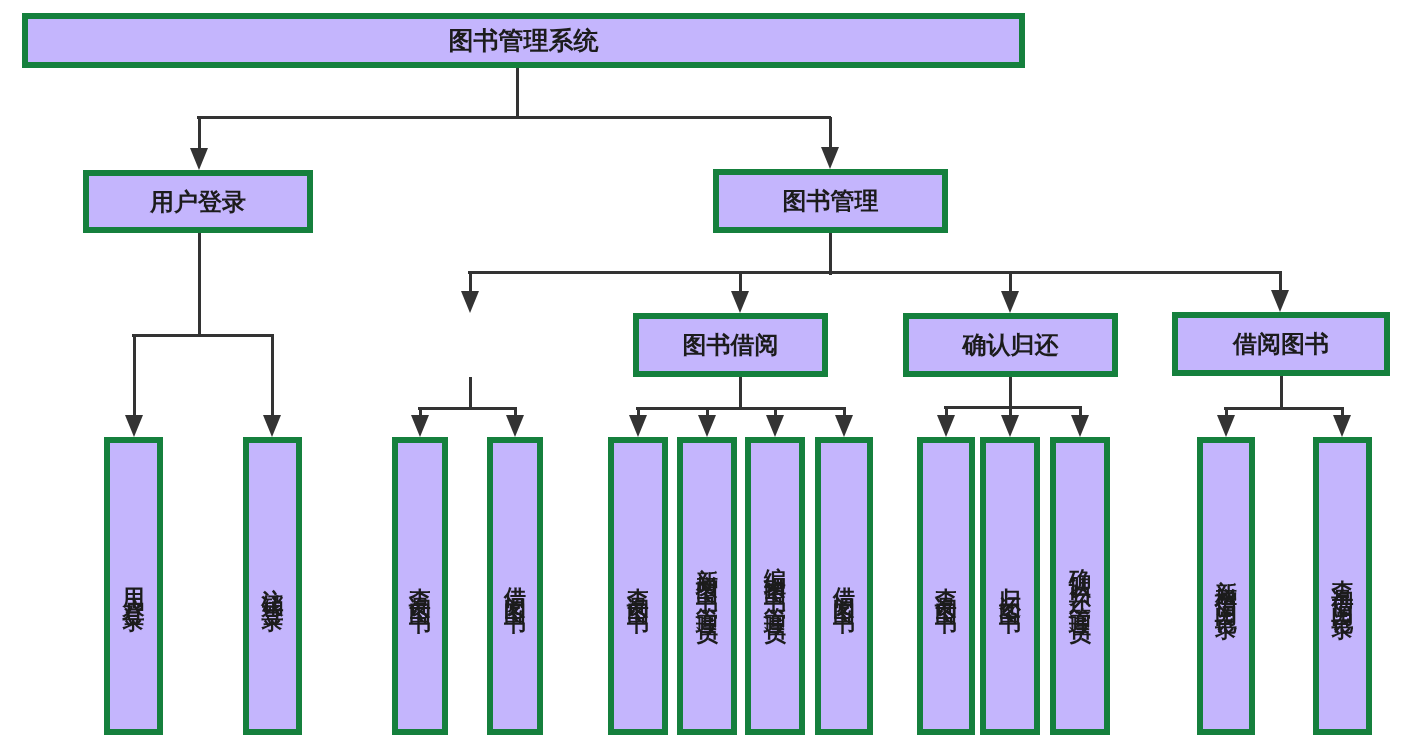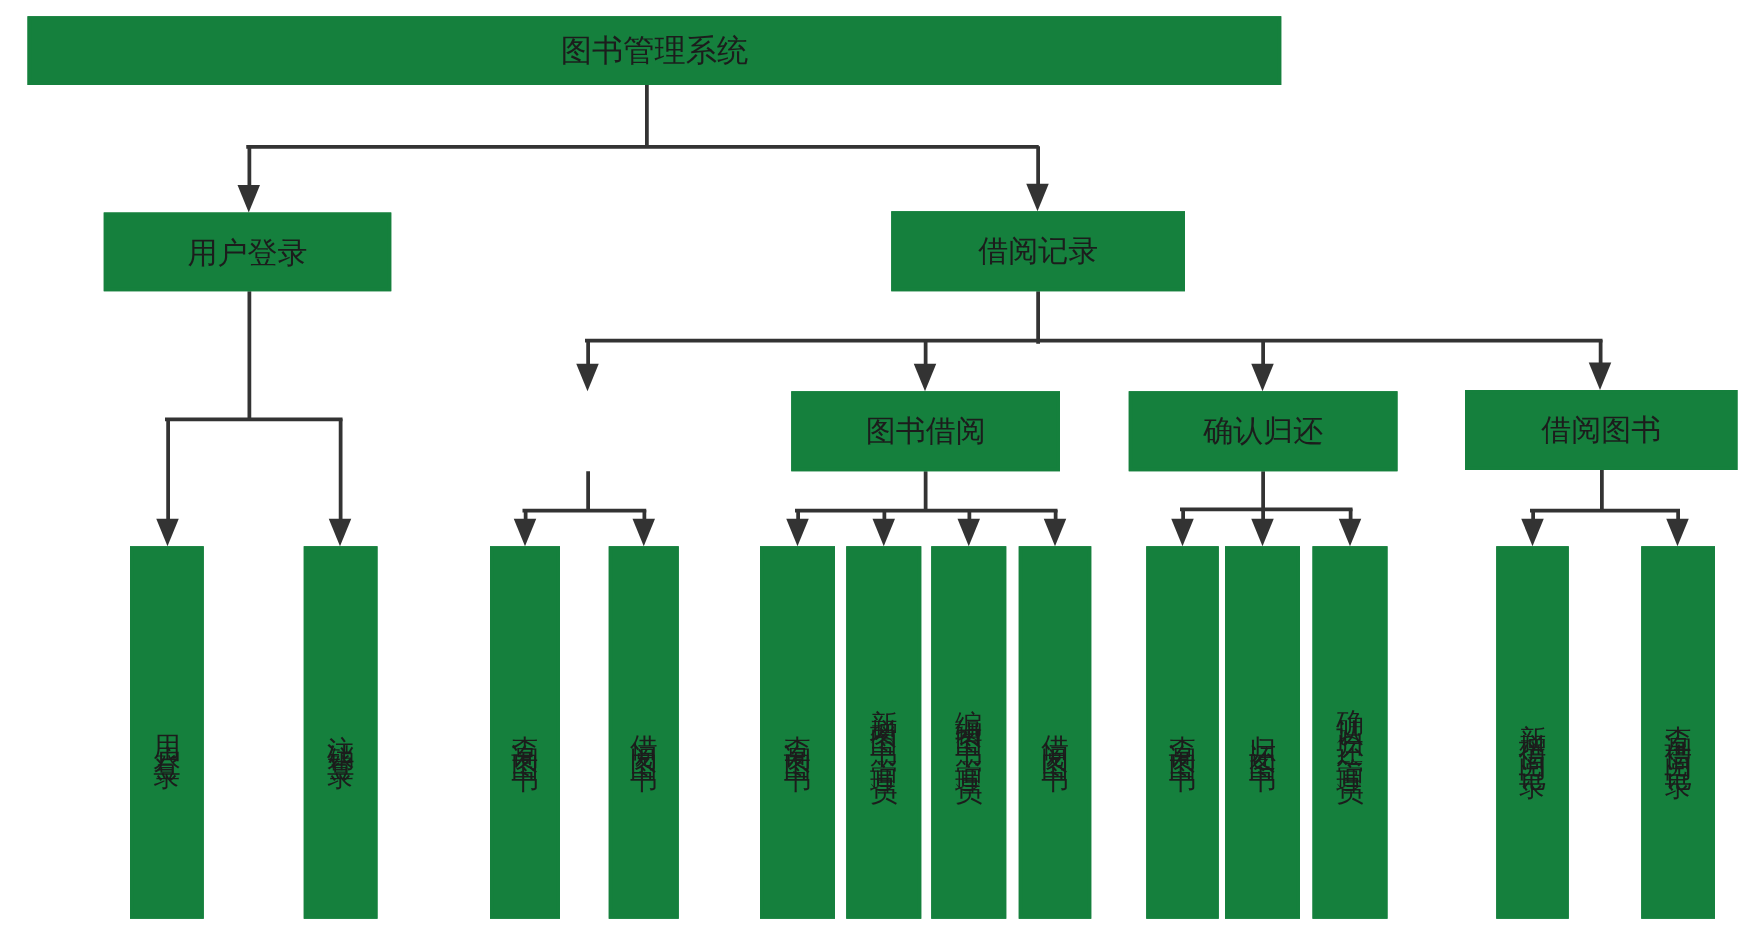--- a/index.html
+++ b/index.html
@@ -8,29 +8,30 @@
     width: 1405px;
     height: 747px;
     background: #ffffff;
     overflow: hidden;
     font-family: "Liberation Sans", sans-serif;
     color: #1c1c1c;
   }
   .box {
     position: absolute;
     box-sizing: border-box;
-    background: #15803d;
-    border: 3px solid #15803d;
+    background: #c4b5fd;
+    border: 6px solid #15803d;
     display: flex;
     align-items: center;
     justify-content: center;
     text-align: center;
     font-size: 24px;
     color: #1c1c1c;
     z-index: 2;
+    font-weight: bold;
   }
   .root-box { font-size: 25px; }
   .vbox {
     writing-mode: vertical-lr;
     text-orientation: mixed;
     font-size: 22px;
     letter-spacing: 0.36em;
     line-height: 1;
   }
   .vline, .hline {
@@ -55,21 +56,21 @@
     color: #9b9b9d;
     letter-spacing: 1px;
     z-index: 3;
     white-space: nowrap;
   }
   
   #n-root { left: 22px;  top: 13px;  width: 1003px; height: 55px; }
   #n-ul   { left: 83px;  top: 170px; width: 230px;  height: 63px; }
   #n-bm   { left: 713px; top: 169px; width: 235px;  height: 64px; }
   #n-nbr  { left: 363px; top: 313px; width: 215px;  height: 64px; }
-  #n-bb   { left: 633px; top: 313px; width: 215px;  height: 64px; }
+  #n-bb   { left: 633px; top: 313px; width: 195px;  height: 64px; }
   #n-cb   { left: 903px; top: 313px; width: 215px;  height: 64px; }
   #n-br   { left: 1172px;top: 312px; width: 218px;  height: 64px; }
   .leaf   { top: 437px; height: 298px; }
   #n-l1  { left: 104px;  width: 59px; }
   #n-l2  { left: 243px;  width: 59px; }
   #n-l3  { left: 392px;  width: 56px; }
   #n-l4  { left: 487px;  width: 56px; }
   #n-l5  { left: 608px;  width: 60px; }
   #n-l6  { left: 677px;  width: 60px; }
   #n-l7  { left: 745px;  width: 60px; }
@@ -81,21 +82,21 @@
   #n-l13 { left: 1313px; width: 59px; }
 </style>
 </head>
 <body>
 
 <div id="canvas">
 
   <div class="box root-box" id="n-root">图书管理系统</div>
 
   <div class="box" id="n-ul">用户登录</div>
-  <div class="box" id="n-bm">借阅记录</div>
+  <div class="box" id="n-bm">图书管理</div>
 
   <div class="box" id="n-bb">图书借阅</div>
   <div class="box" id="n-cb">确认归还</div>
   <div class="box" id="n-br">借阅图书</div>
 
   <div class="box vbox leaf" id="n-l1">用户登录</div>
   <div class="box vbox leaf" id="n-l2">注销登录</div>
   <div class="box vbox leaf" id="n-l3">查询图书</div>
   <div class="box vbox leaf" id="n-l4">借阅图书</div>
   <div class="box vbox leaf" id="n-l5">查询图书</div>

